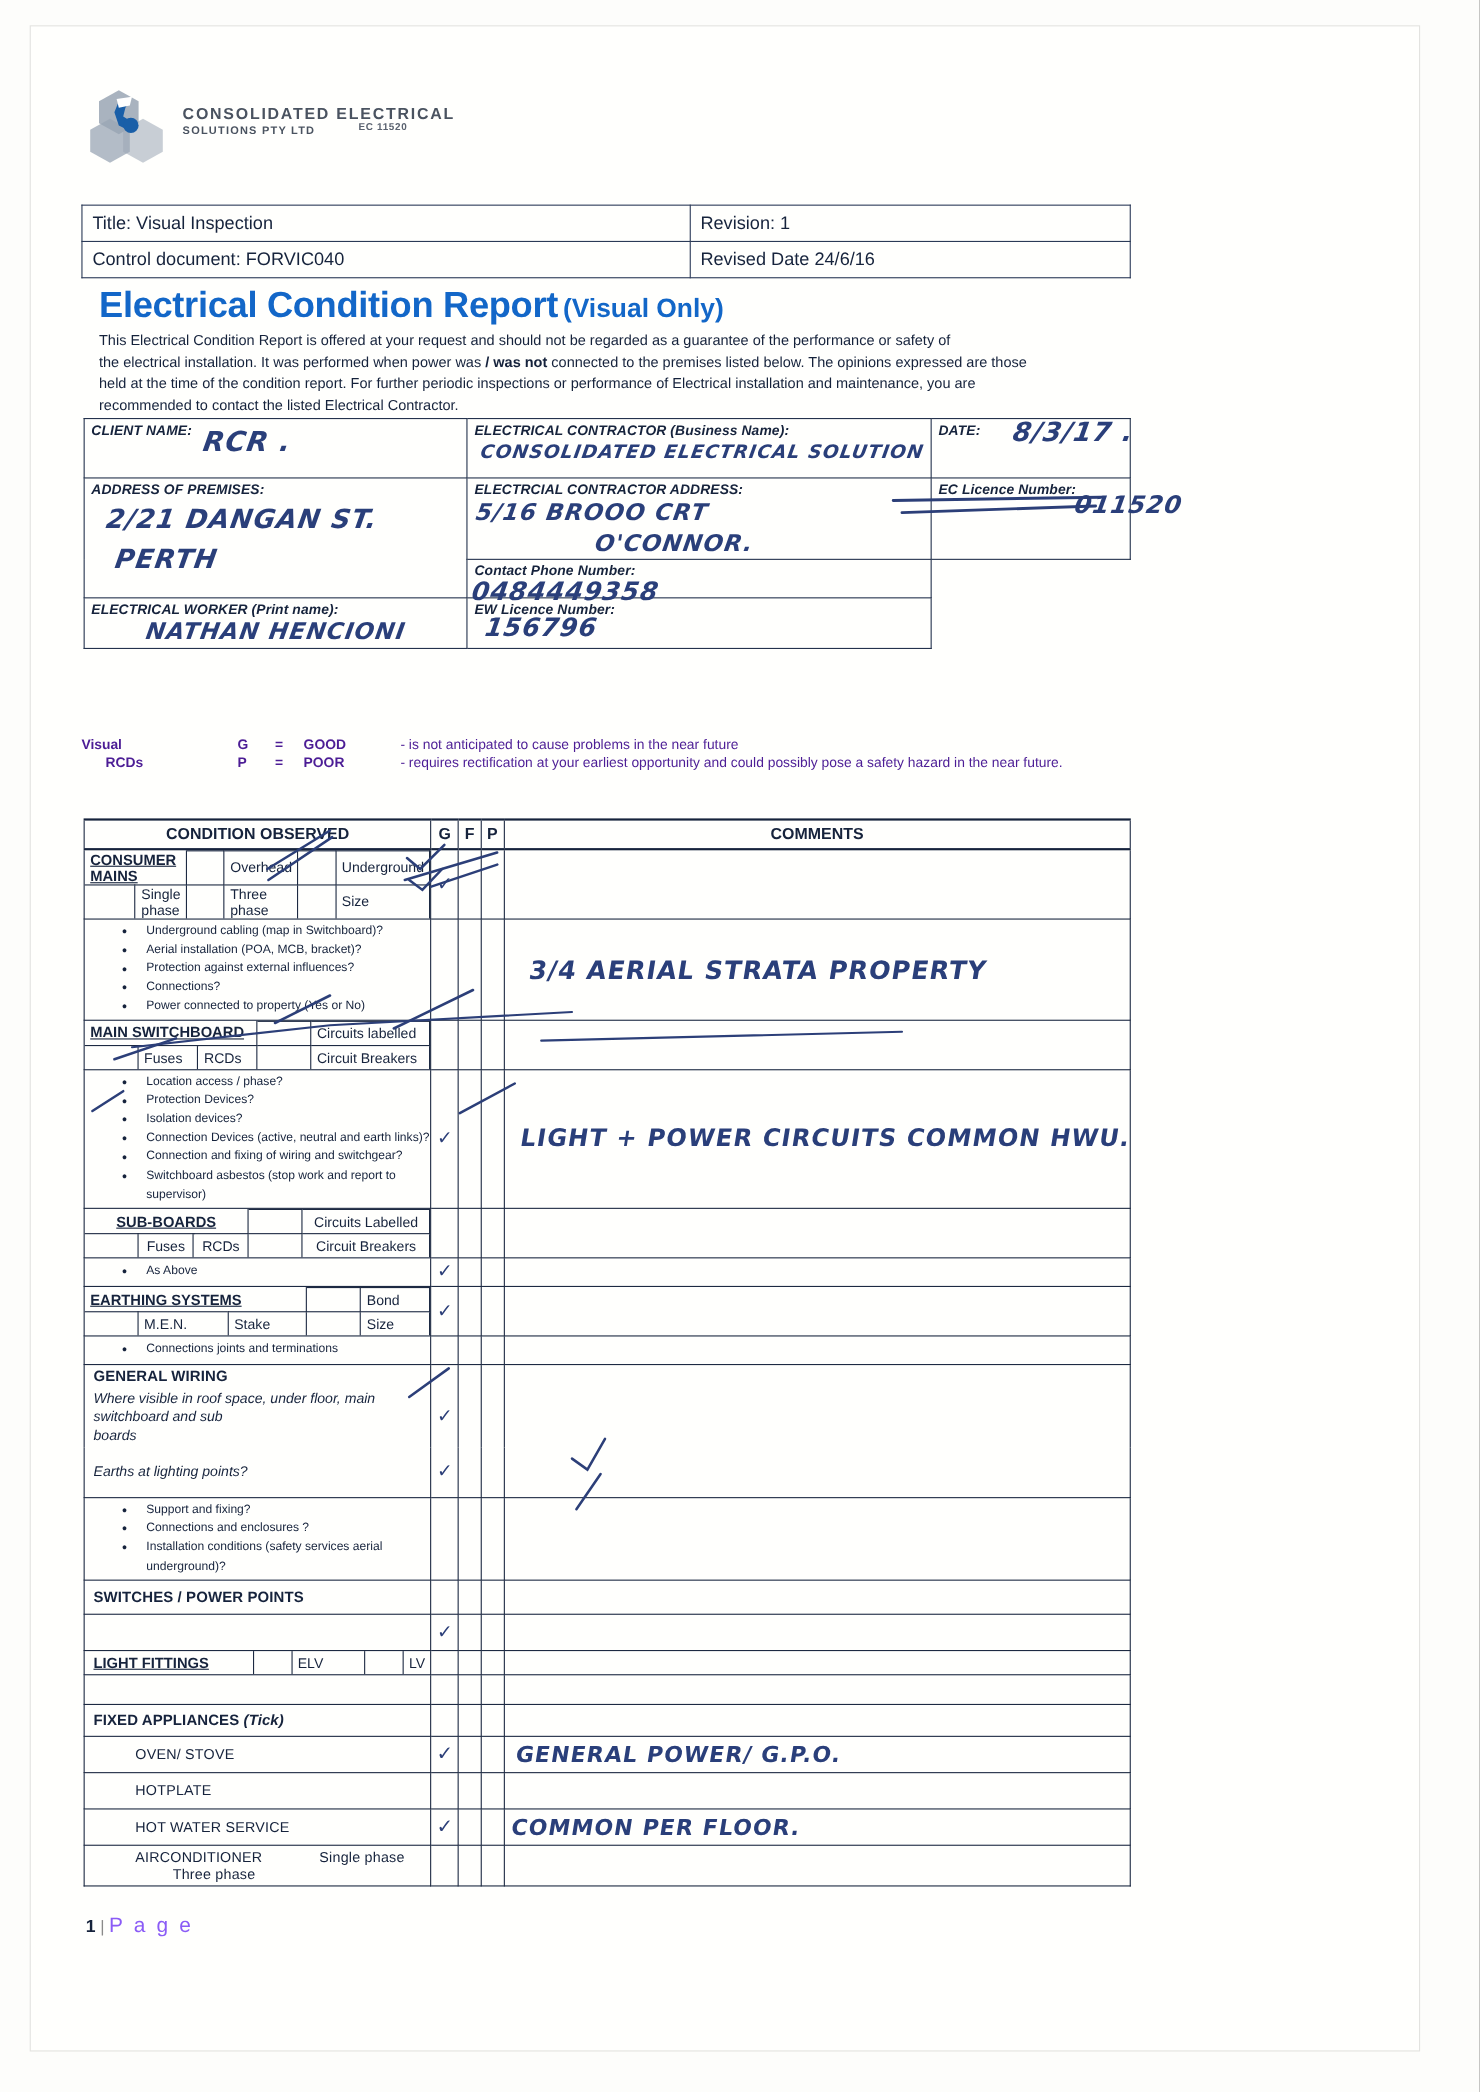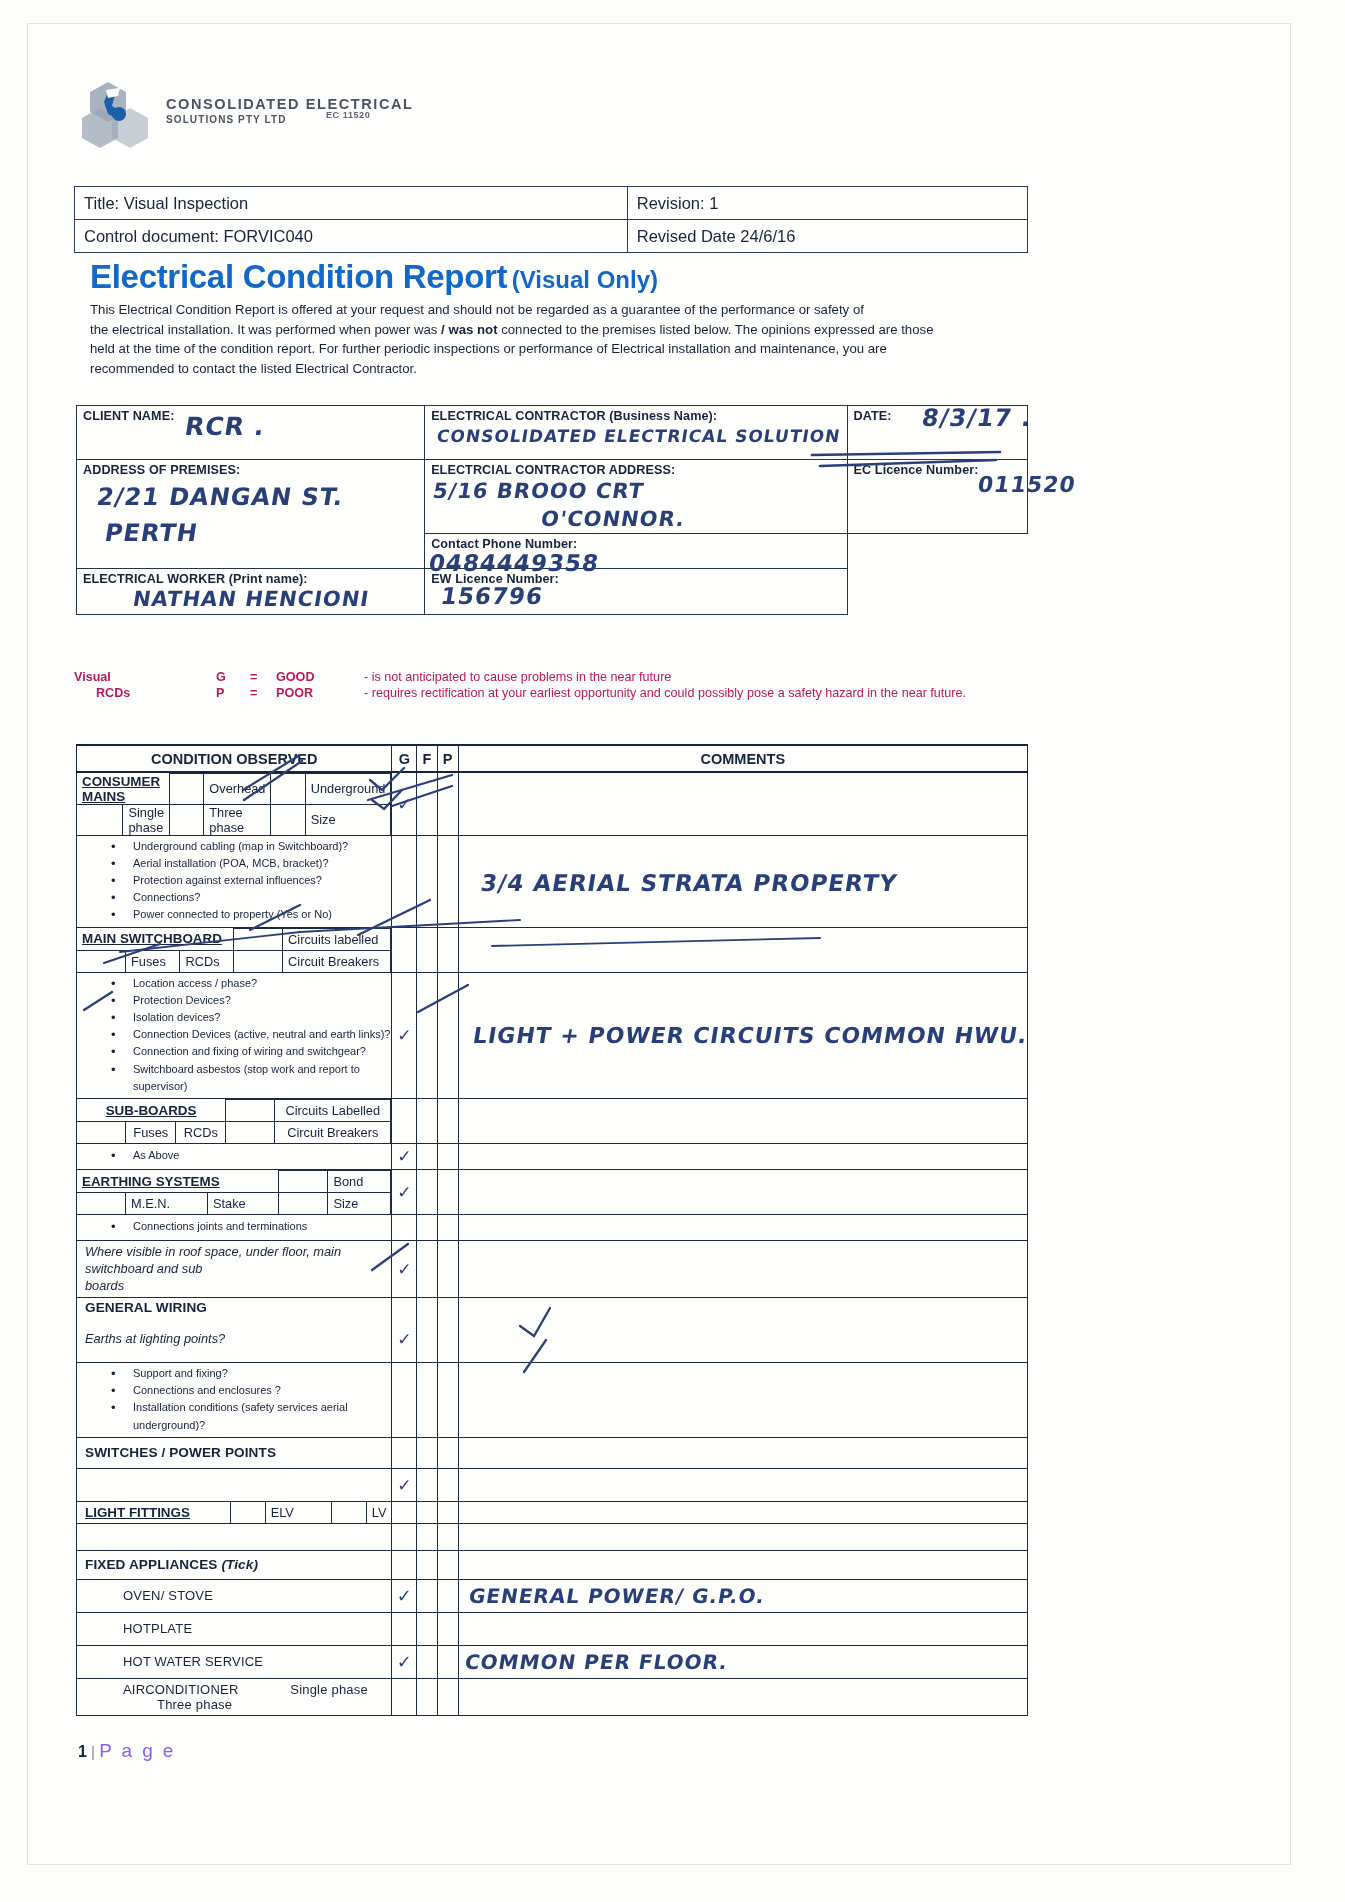--- a/index.html
+++ b/index.html
@@ -33,34 +33,34 @@
   .title{position:absolute;left:90px;top:258px;color:#1367c8;font-weight:bold;
          font-family:"Liberation Sans",sans-serif;white-space:nowrap;}
   .title .big{font-size:33px;letter-spacing:-.3px;}
   .title .sm{font-size:24px;}
 
   .intro{position:absolute;left:90px;top:300px;width:880px;font-size:13.2px;line-height:19.6px;
          color:#15223b;font-family:"Liberation Sans",sans-serif;}
   .intro b{font-weight:bold;}
 
   
-  .client{position:absolute;left:76px;top:405px;width:952px;border-collapse:collapse;}
+  .client{position:absolute;left:76px;top:380px;width:952px;border-collapse:collapse;font-style:italic;}
   .client td{border:1.5px solid #24324d;vertical-align:top;padding:3px 6px 0 6px;color:#16233c;
              font-family:"Liberation Sans",sans-serif;position:relative;}
   .lab{font-size:12.6px;font-weight:bold;letter-spacing:.1px;white-space:nowrap;}
   .col-a{width:345px;}
   .col-b{width:390px;}
   .col-c{width:215px;}
 
   
   .hw{font-family:"DejaVu Sans",sans-serif;color:#2a3f7a;font-weight:bold;
       transform:skewX(-9deg);letter-spacing:1px;white-space:nowrap;}
 
   
-  .legend{position:absolute;left:74px;top:670px;width:960px;font-size:12.6px;color:#be185d;
+  .legend{position:absolute;left:74px;top:670px;width:960px;font-size:12.6px;color:#4c1d95;
           font-family:"Liberation Sans",sans-serif;}
   .legend table{border-collapse:collapse;}
   .legend td{padding:0 0 2px 0;vertical-align:top;white-space:nowrap;}
   .legend .w1{width:120px;font-weight:bold;}
   .legend .w2{width:34px;font-weight:bold;}
   .legend .w3{width:26px;font-weight:bold;}
   .legend .w4{width:88px;font-weight:bold;}
   .legend .desc{font-weight:normal;}
 
   
@@ -383,35 +383,35 @@
               <li>Connections joints and terminations</li>
             </ul>
       </td>
       <td class="cg"></td>
       <td class="cf"></td>
       <td class="cp"></td>
       <td class="ccom"></td>
     </tr>
 
     <tr>
-      <td class="ital" style="border-top:none;border-bottom:none;">
-        <span>Where visible in roof space, under floor, main switchboard and sub</span><br>
-        <span>boards</span>
-      </td>
-      <td class="cg" style="border-top:none;border-bottom:none;"><span class="mark" style="position:static;font-size:17px;">✓</span></td>
-      <td class="cf" style="border-top:none;border-bottom:none;"></td>
-      <td class="cp" style="border-top:none;border-bottom:none;"></td>
-      <td class="ccom" style="border-top:none;border-bottom:none;"></td>
-    </tr>
-    <tr>
       <td class="sect" style="border-bottom:none;">GENERAL WIRING</td>
       <td class="cg" style="border-bottom:none;"></td>
       <td class="cf" style="border-bottom:none;"></td>
       <td class="cp" style="border-bottom:none;"></td>
       <td class="ccom" style="border-bottom:none;"></td>
+    </tr>
+    <tr>
+      <td class="ital" style="border-top:none;border-bottom:none;">
+        <span>Where visible in roof space, under floor, main switchboard and sub</span><br>
+        <span>boards</span>
+      </td>
+      <td class="cg" style="border-top:none;border-bottom:none;"><span class="mark" style="position:static;font-size:17px;">✓</span></td>
+      <td class="cf" style="border-top:none;border-bottom:none;"></td>
+      <td class="cp" style="border-top:none;border-bottom:none;"></td>
+      <td class="ccom" style="border-top:none;border-bottom:none;"></td>
     </tr>
     <tr>
       <td class="ital" style="border-top:none;height:40px;">Earths at lighting points?</td>
       <td class="cg" style="border-top:none;"><span class="mark" style="position:static;font-size:17px;">✓</span></td>
       <td class="cf" style="border-top:none;"></td>
       <td class="cp" style="border-top:none;"></td>
       <td class="ccom" style="border-top:none;"></td>
     </tr>
     <tr>
       <td class="bullets">

